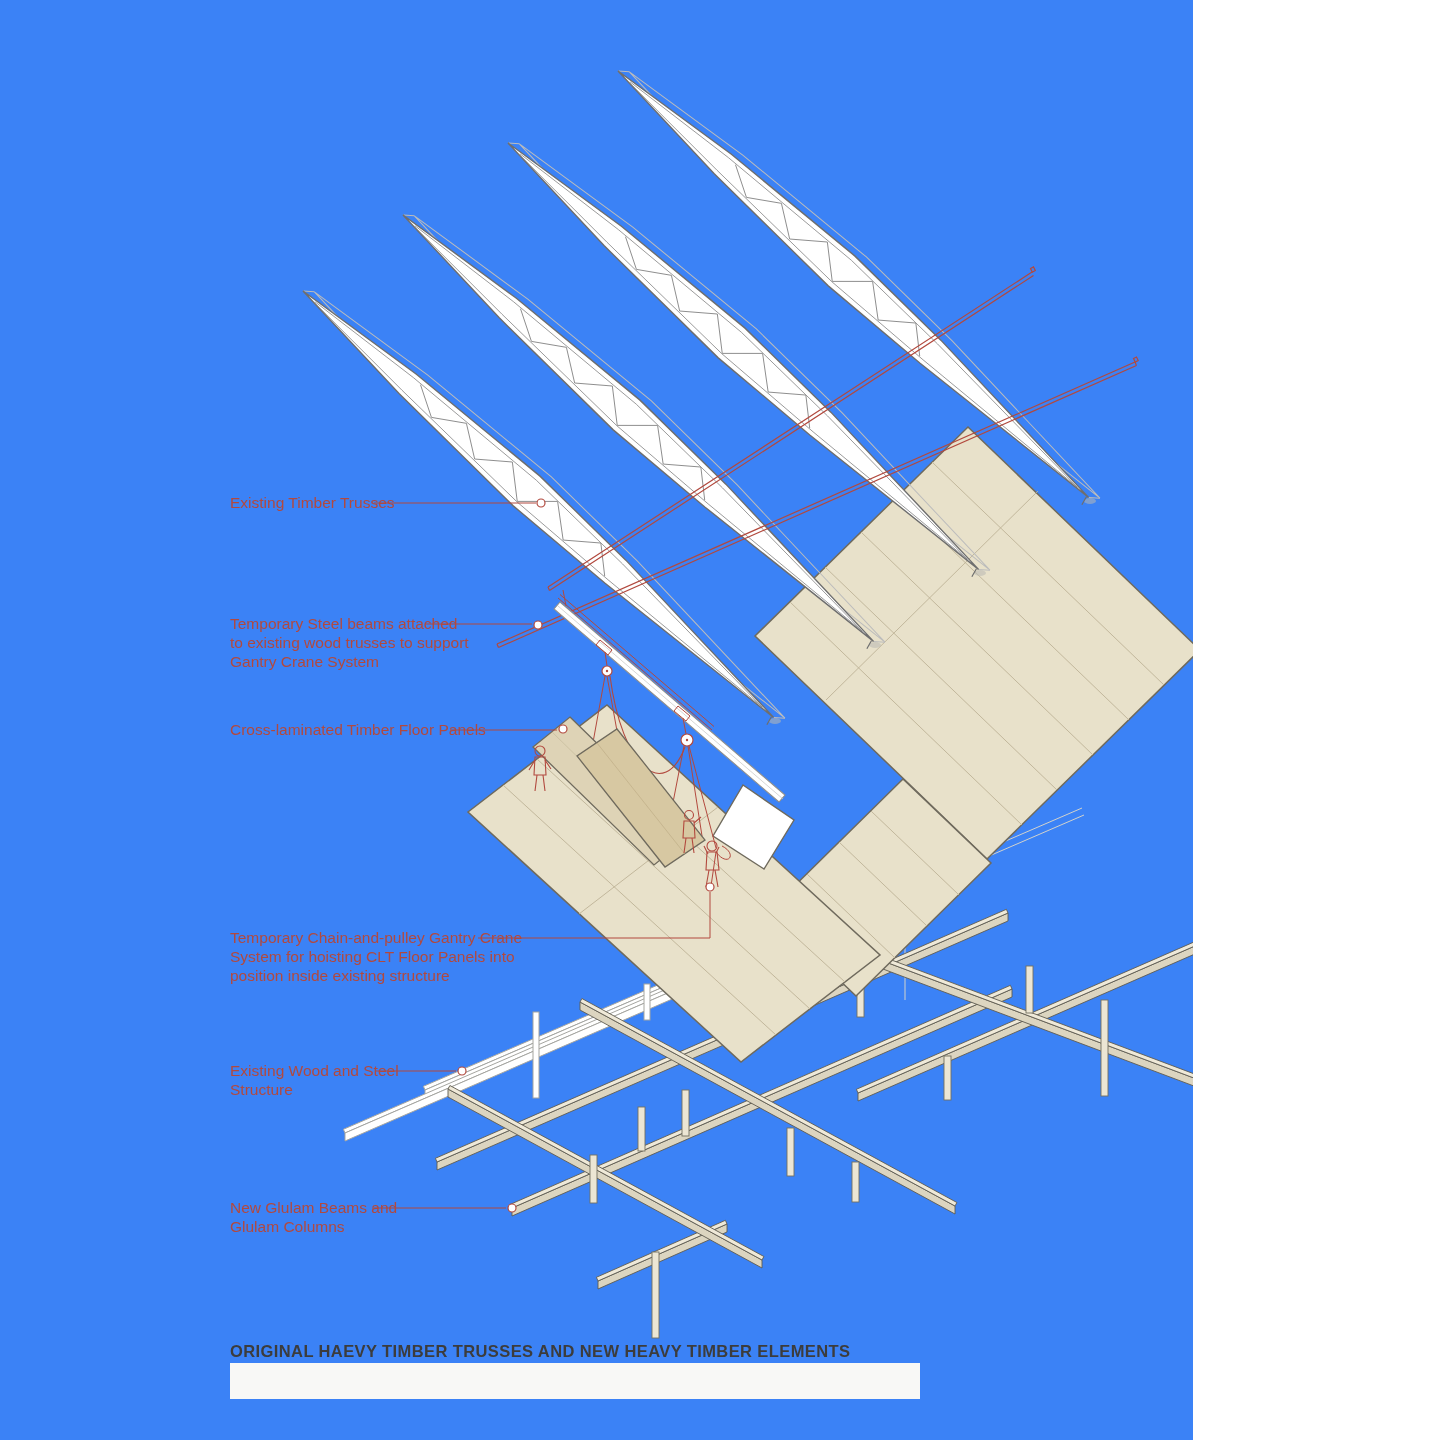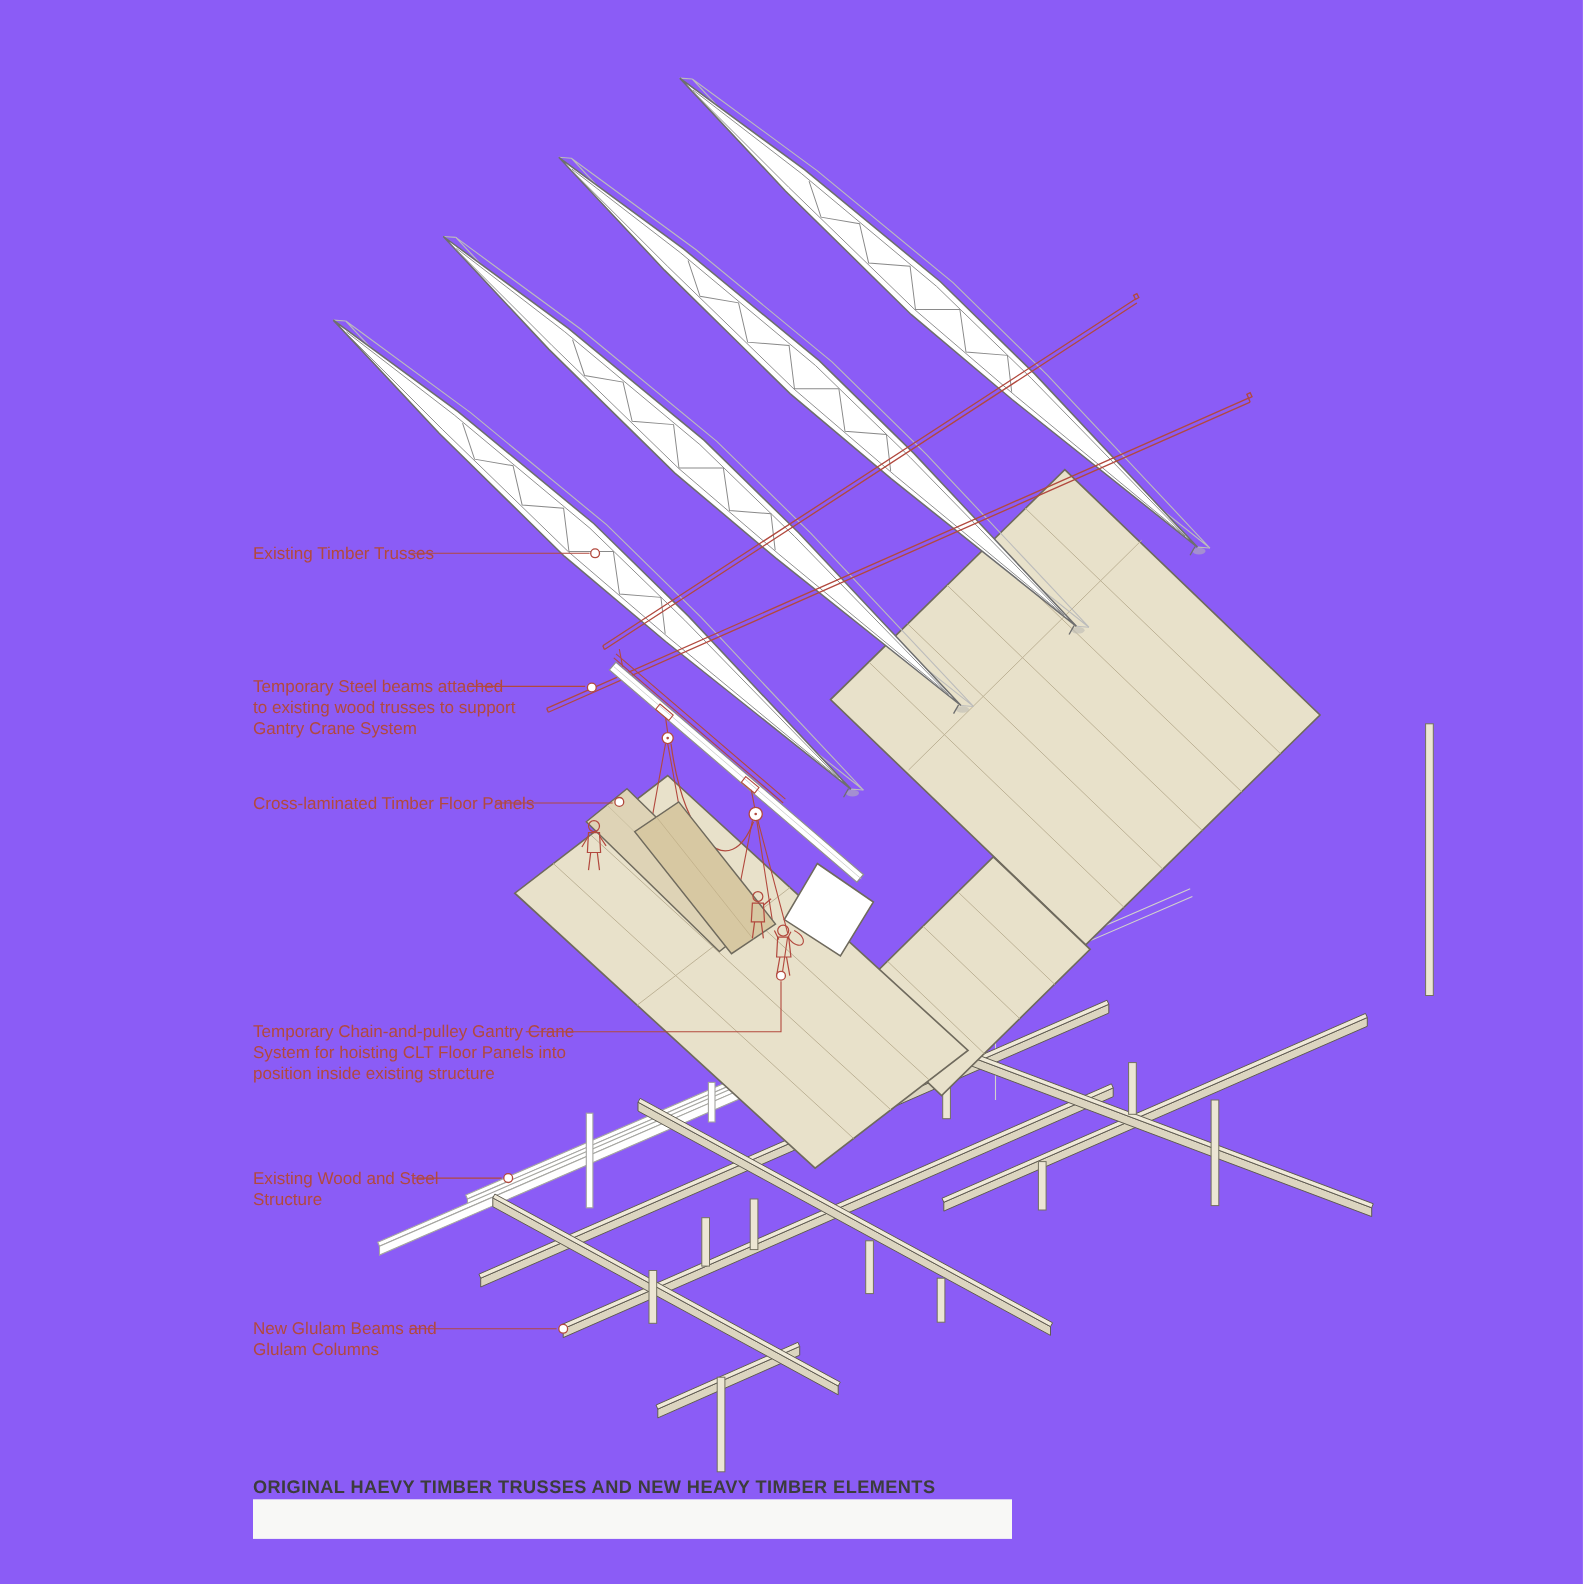--- a/index.html
+++ b/index.html
@@ -1,16 +1,16 @@
 <!DOCTYPE html>
 <html><head>
 <meta charset="utf-8">
 <style>
   html,body{margin:0;padding:0;background:#ffffff;}
-  #page{position:relative;width:1439px;height:1440px;background:#8b5cf6;overflow:hidden;
+  #page{position:relative;width:1193px;height:1440px;background:#3b82f6;overflow:hidden;
         font-family:"Liberation Sans",sans-serif;}
   svg{position:absolute;left:0;top:0;}
   text.lbl{font-family:"Liberation Sans",sans-serif;font-size:15.5px;fill:#b2493e;}
   text.cap{font-family:"Liberation Sans",sans-serif;font-size:16.5px;font-weight:bold;
            fill:#3c3c3c;letter-spacing:.4px;}
   .ldr{stroke:#b2493e;stroke-width:1;fill:none;}
   .ldrdot{fill:#ffffff;stroke:#b2493e;stroke-width:1.2;}
   .red{stroke:#b2493e;fill:none;}
   .plate{fill:#e8e1ca;stroke:#6f6a5d;stroke-width:1.5;}
   .plank{stroke:#bdb296;stroke-width:.9;fill:none;}

